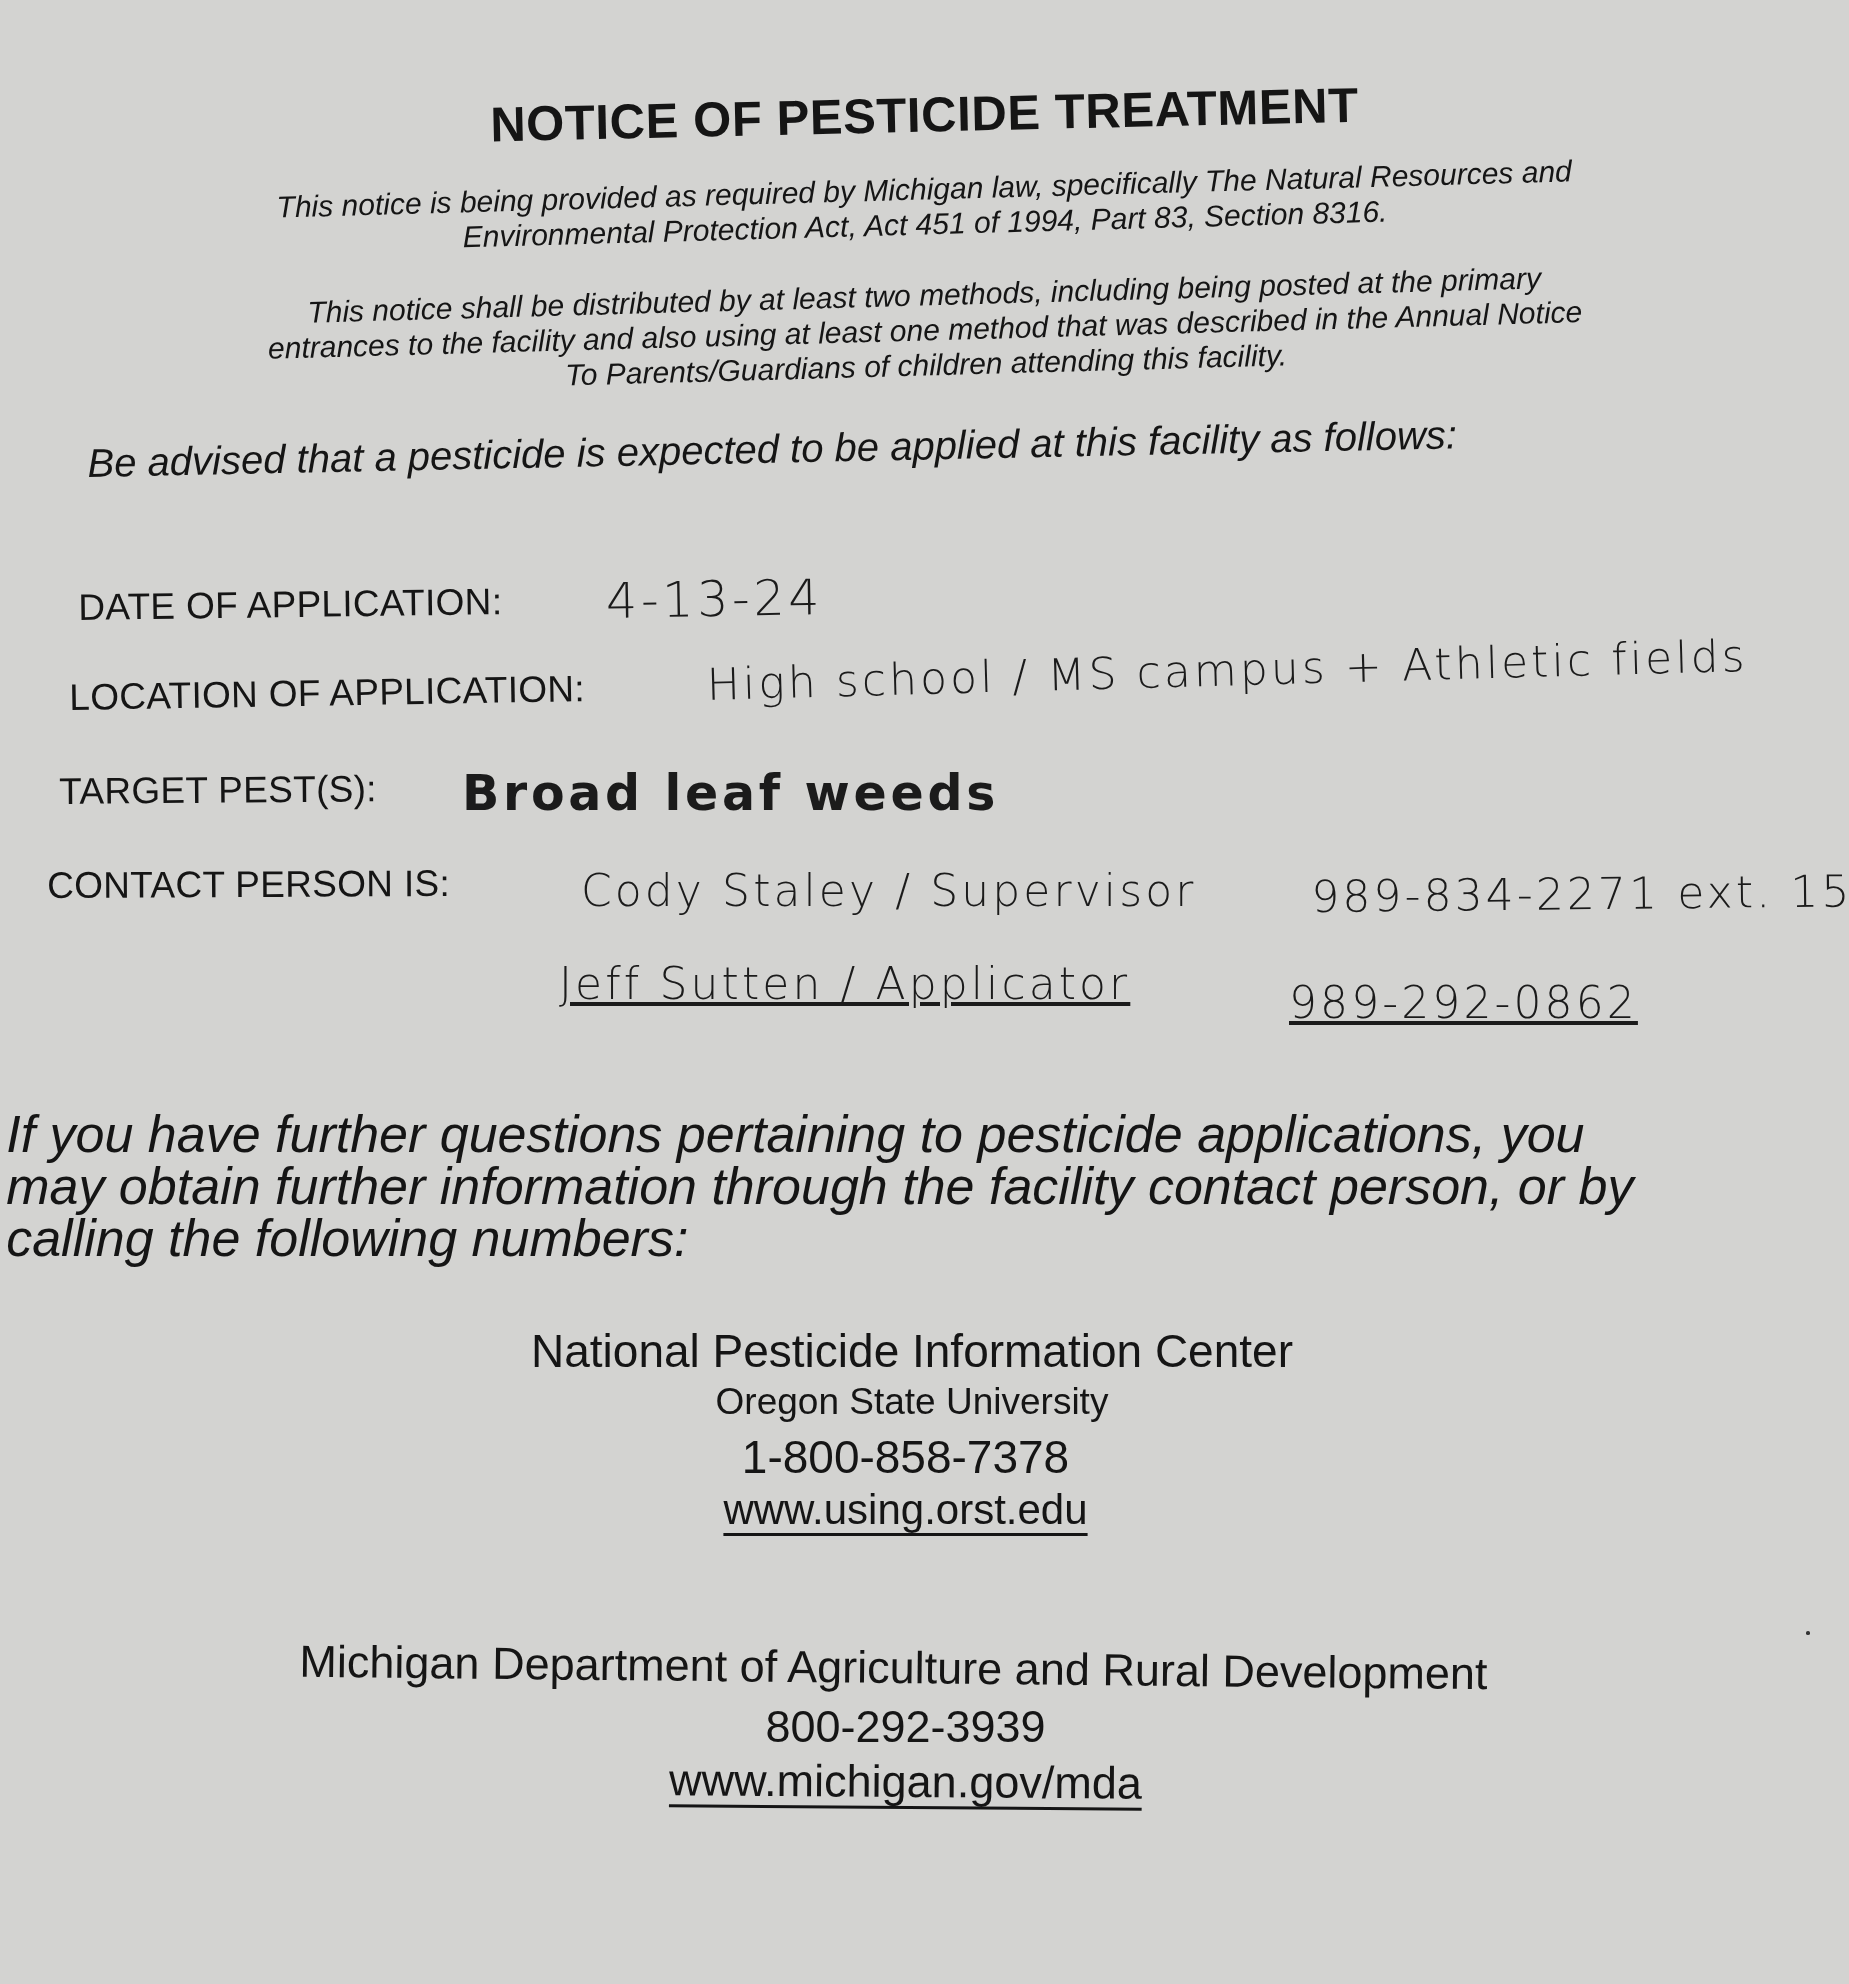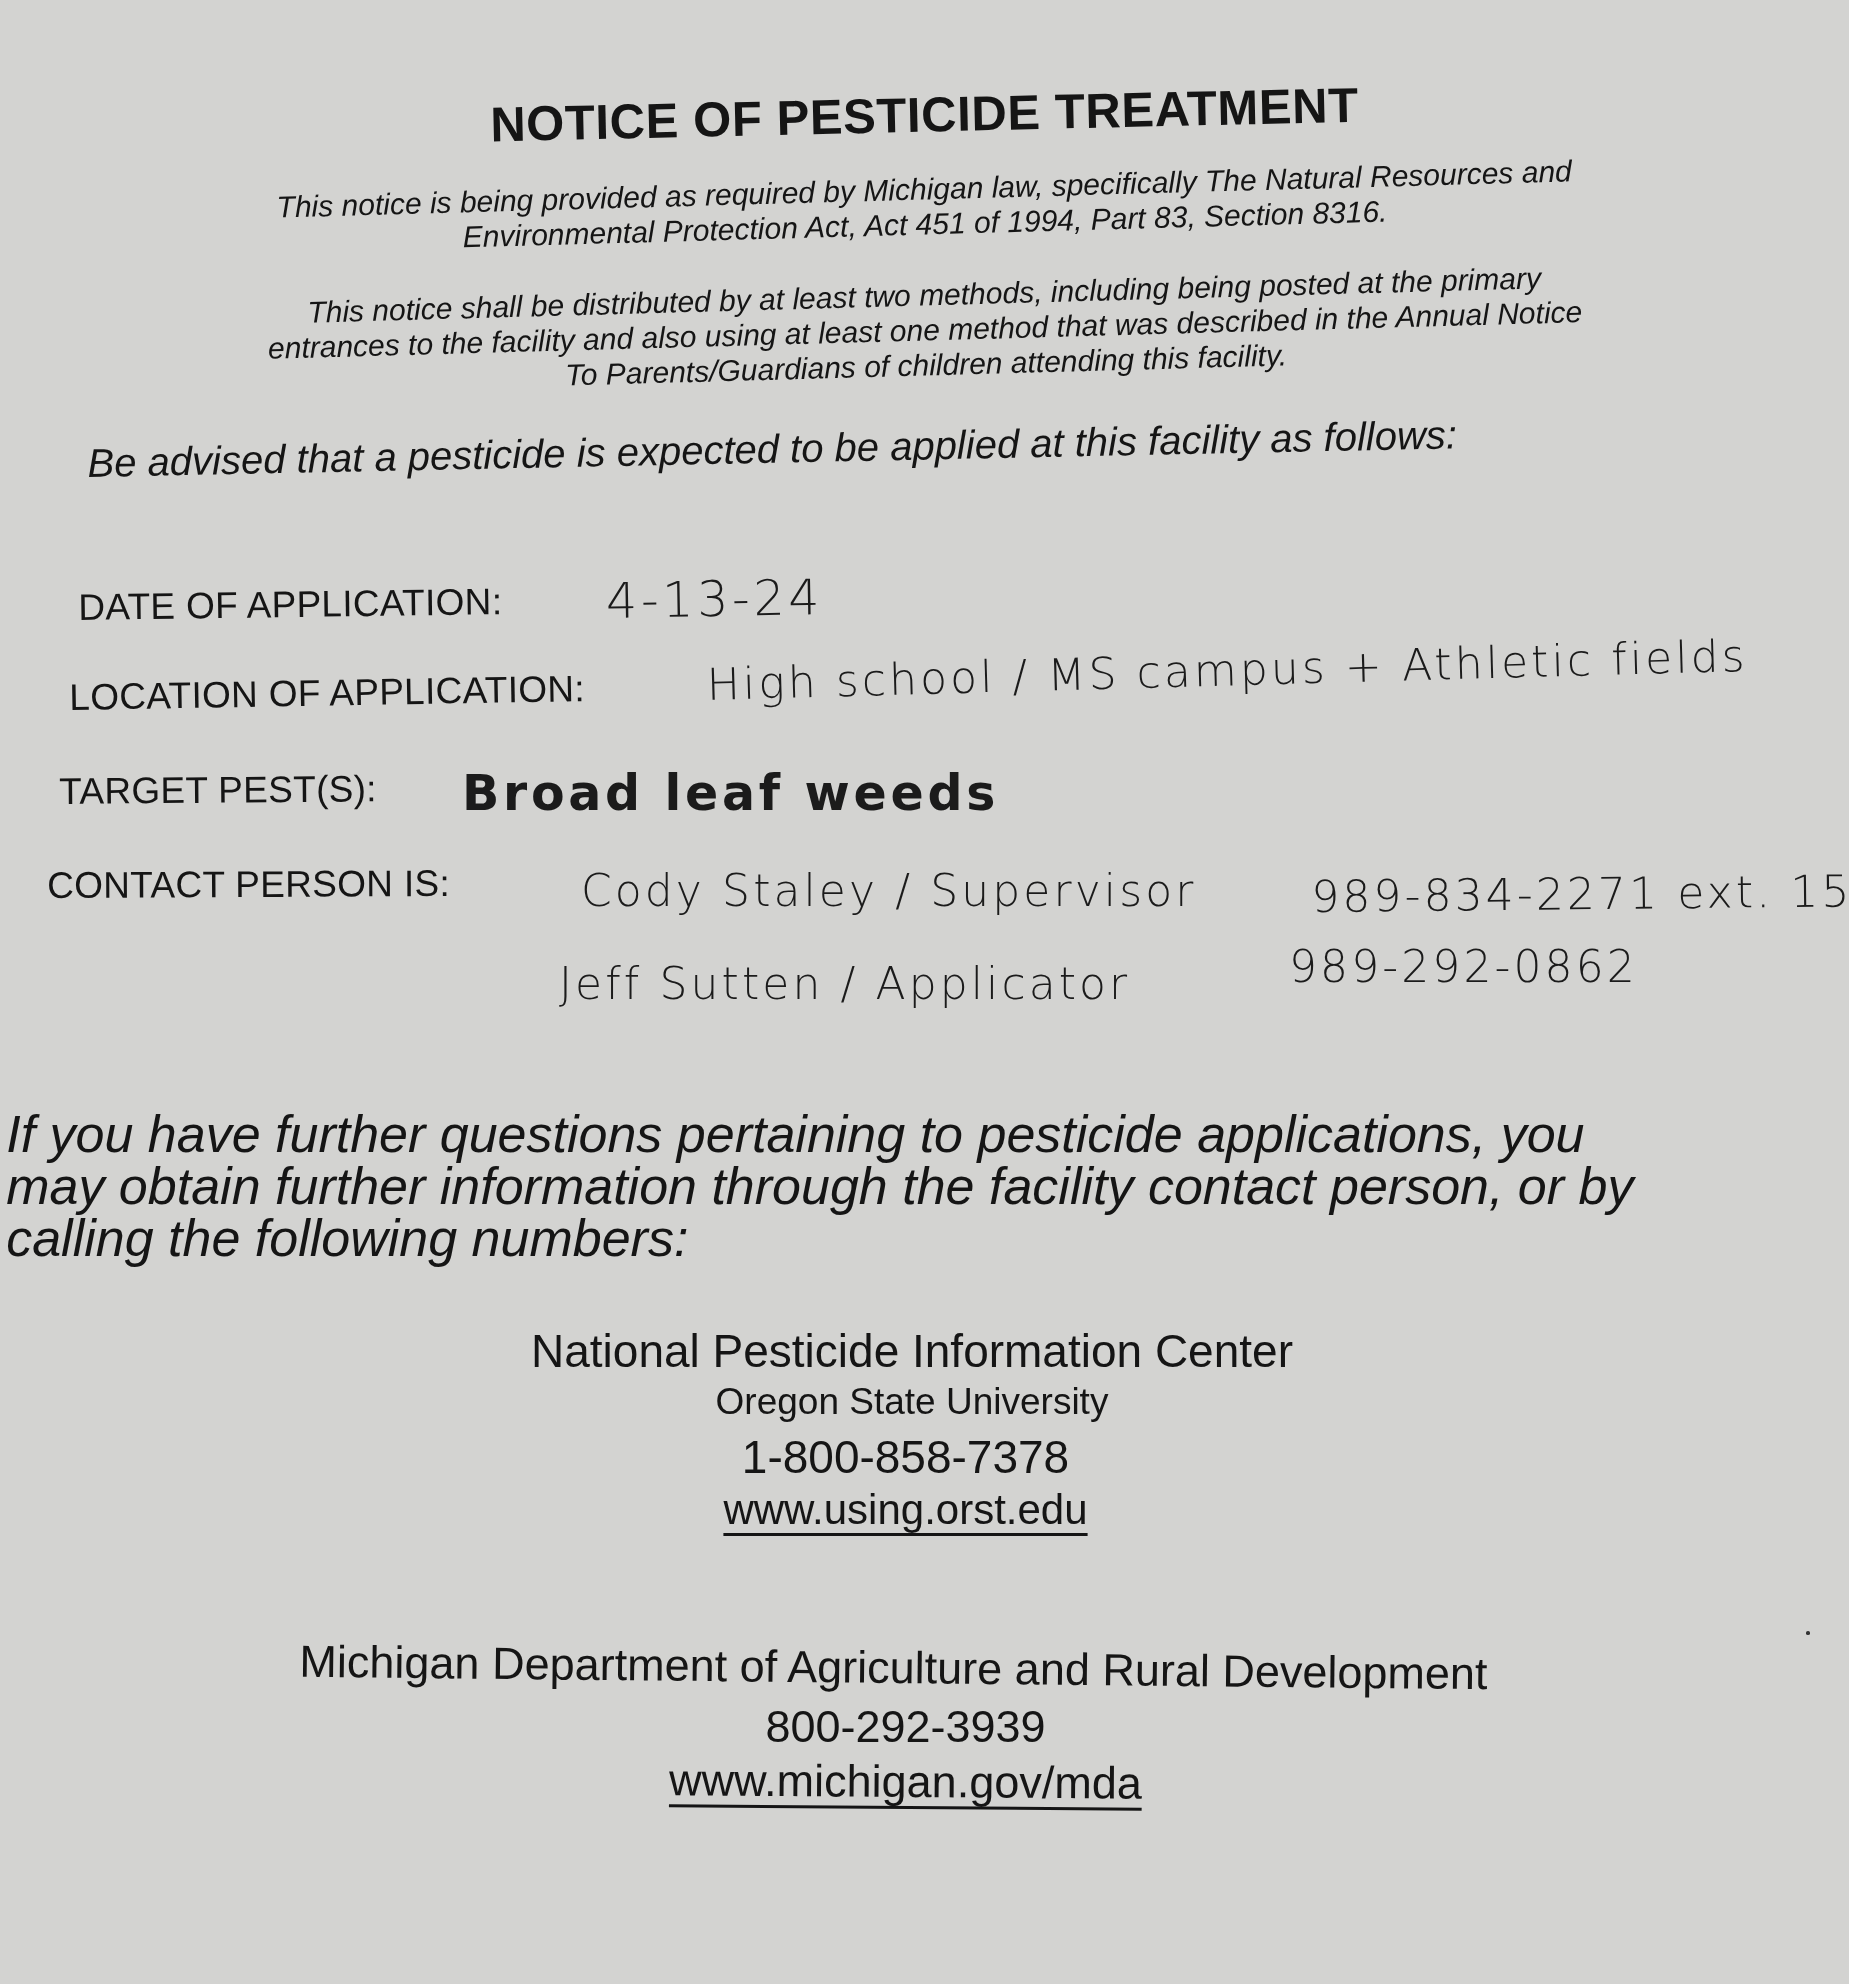--- a/index.html
+++ b/index.html
@@ -65,22 +65,22 @@
   .row-date     { left: 78px; top: 587px;  transform: rotate(-0.8deg); transform-origin: 0 0; }
   .row-location { left: 69px; top: 677px; transform: rotate(-1deg);  transform-origin: 0 0; }
   .row-target   { left: 59px;  top: 771px; transform: rotate(-0.5deg); transform-origin: 0 0; }
   .row-contact  { left: 47px;  top: 865px; transform: rotate(-0.3deg); transform-origin: 0 0; }
 
   .val-date     { left: 606px;  top: 571px;  transform: rotate(-1deg); }
   .val-location { left: 706px; top: 659px; transform: rotate(-1.6deg); transform-origin: 0 0; }
   .val-target   { left: 462px;  top: 765px; font-weight: bold; }
   .val-c1-name  { left: 581px;  top: 865px; }
   .val-c1-phone { left: 1311px; top: 871px; transform: rotate(-0.6deg); transform-origin: 0 0; }
-  .val-c2-name  { left: 559px;  top: 958px; }
-  .val-c2-phone { left: 1289px; top: 941px; }
+  .val-c2-name  { left: 559px;  top: 958px; text-decoration: underline; }
+  .val-c2-phone { left: 1289px; top: 977px; text-decoration: underline; }
 
   .further {
     left: 6.2px; top: 1108px;
     font-style: italic;
     font-size: 52px;
     line-height: 52px;
     white-space: normal;
     width: 1686px;
   }
 

